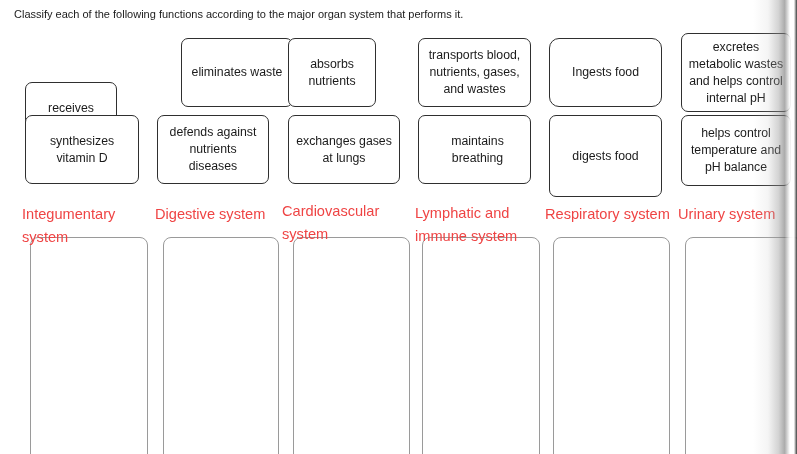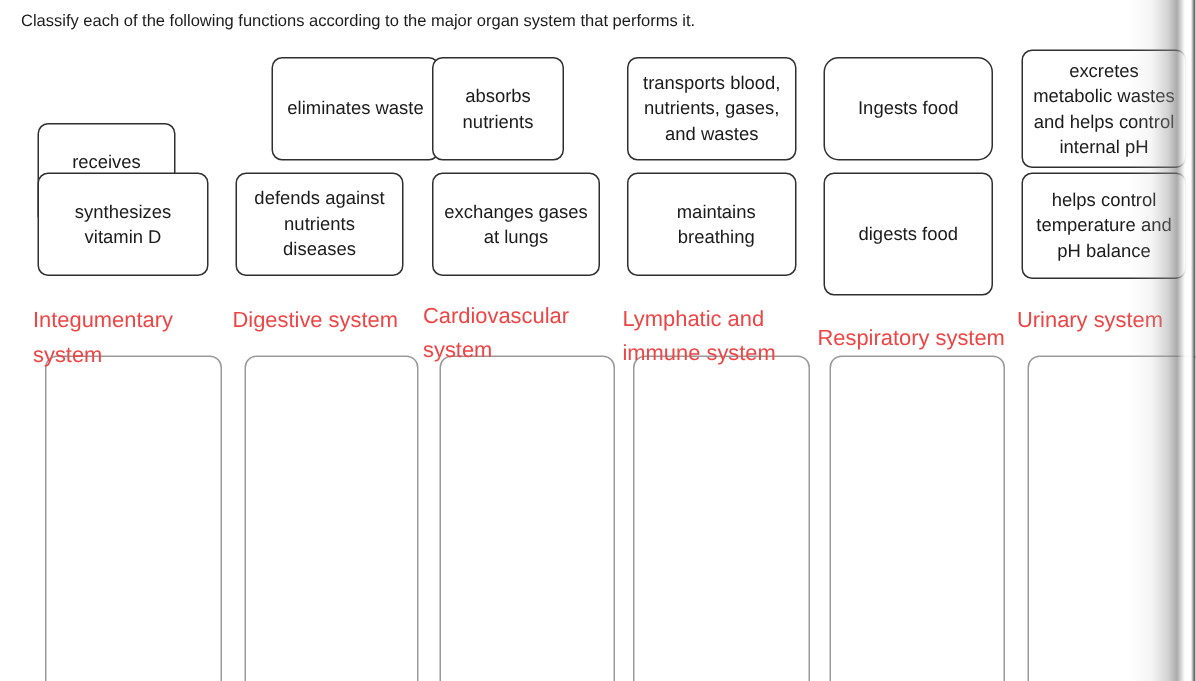--- a/index.html
+++ b/index.html
@@ -110,18 +110,18 @@
 <div id="zones-layer">
     <div class="dropzone" style="left: 30px; top: 237px; width: 118px; height: 230px;"></div>
     <div class="cat-label" style="left: 22px; top: 203px; width: 134px;">Integumentary system</div>
     <div class="dropzone" style="left: 163px; top: 237px; width: 116px; height: 230px;"></div>
     <div class="cat-label" style="left: 155px; top: 203px; width: 134px;">Digestive system</div>
     <div class="dropzone" style="left: 293px; top: 237px; width: 117px; height: 230px;"></div>
     <div class="cat-label" style="left: 282px; top: 200px; width: 134px;">Cardiovascular system</div>
     <div class="dropzone" style="left: 422px; top: 237px; width: 118px; height: 230px;"></div>
     <div class="cat-label" style="left: 415px; top: 202px; width: 134px;">Lymphatic and immune system</div>
     <div class="dropzone" style="left: 553px; top: 237px; width: 117px; height: 230px;"></div>
-    <div class="cat-label" style="left: 545px; top: 203px; width: 134px; margin-top: 12px;">Respiratory system</div>
+    <div class="cat-label" style="left: 545px; top: 203px; width: 134px;">Respiratory system</div>
     <div class="dropzone" style="left: 685px; top: 237px; width: 117px; height: 230px;"></div>
     <div class="cat-label" style="left: 678px; top: 203px; width: 132px;">Urinary system</div>
   </div>
 
 <div id="right-shadow"></div>
 
 </body></html>

